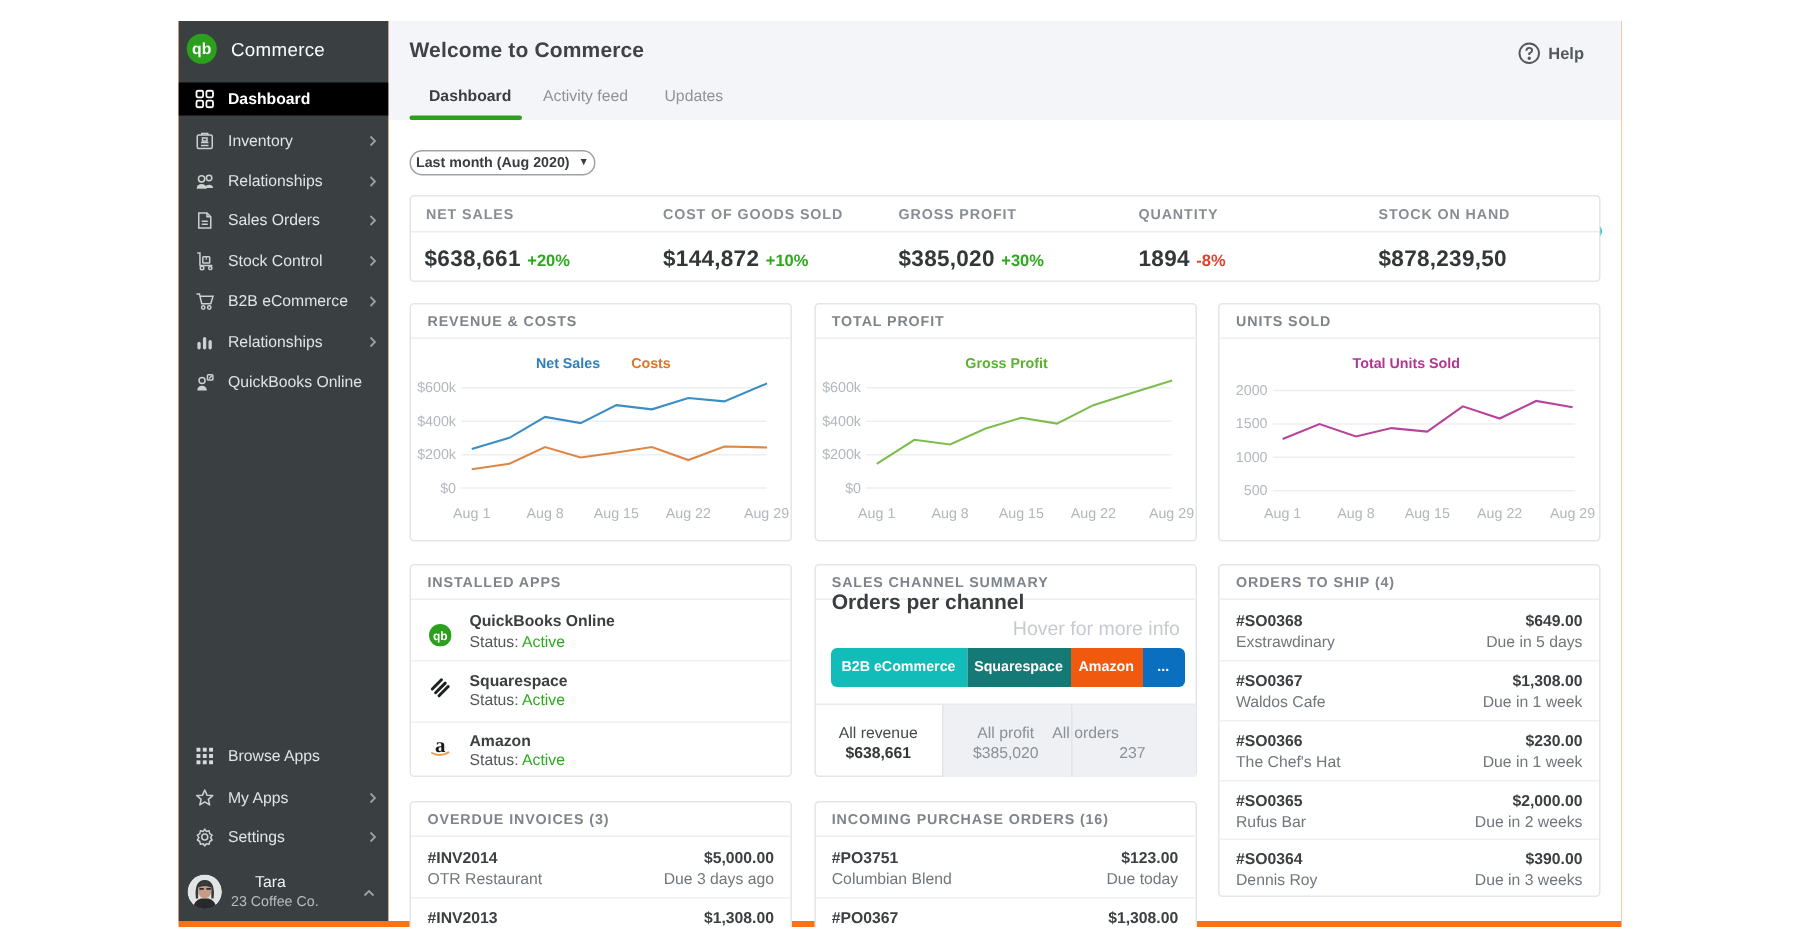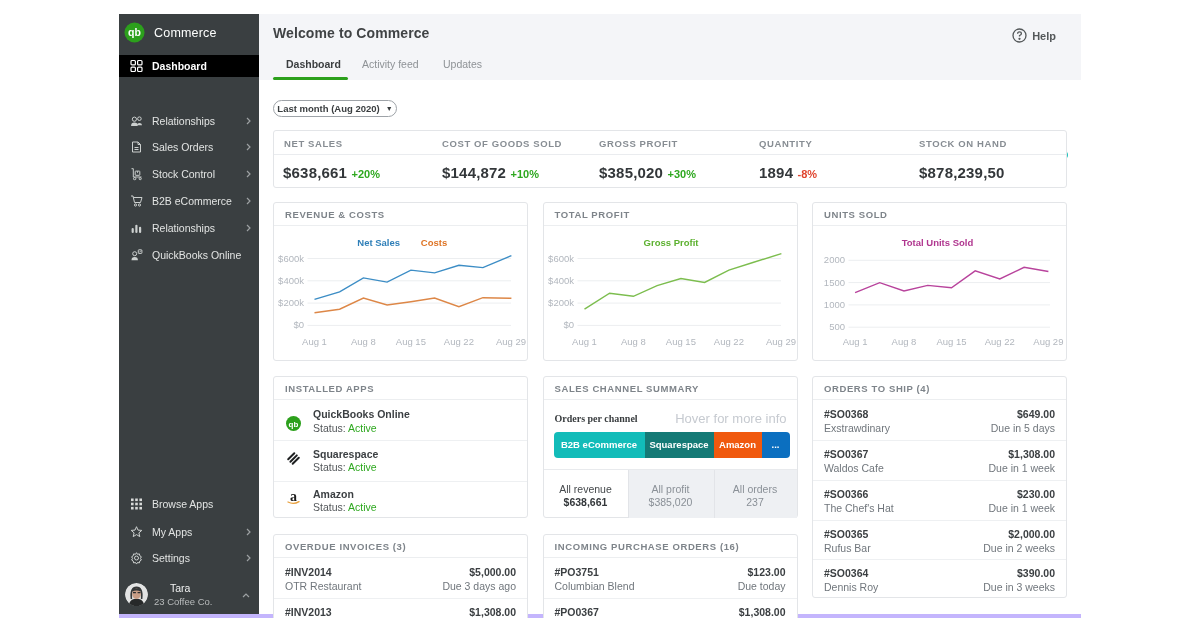--- a/index.html
+++ b/index.html
@@ -1,17 +1,17 @@
 <!DOCTYPE html>
 <html><head>
 <meta charset="utf-8">
 <style>
 * { margin:0; padding:0; box-sizing:border-box; }
 html,body { width:1200px; height:627px; background:#fff; font-family:"Liberation Sans", sans-serif; }
-.app { position:absolute; left:119px; top:14px; width:962px; height:604px; background:#c4b5fd; overflow:hidden; }
+.app { position:absolute; left:119px; top:14px; width:962px; height:604px; background:#f97316; overflow:hidden; }
 
 .side { position:absolute; left:0; top:0; width:140px; height:600px; background:#3a3f41; }
 .logo { position:absolute; left:0; top:0; height:38px; width:140px; }
 .logo .qb { position:absolute; left:5px; top:8px; width:21px; height:21px; }
 .logo .nm { position:absolute; left:35px; top:11.5px; color:#fdfefd; font-size:12.5px; letter-spacing:.2px; }
 .nav-item { position:absolute; left:0; width:140px; height:27px; color:#e2e4e3; font-size:10.5px; }
 .nav-item .lbl { position:absolute; left:33px; top:50%; transform:translateY(-50%); white-space:nowrap; }
 .nav-item .ic { position:absolute; left:11px; top:50%; transform:translateY(-50%); width:13px; height:13px; }
 .nav-item .chev { position:absolute; right:8px; top:50%; transform:translateY(-50%); width:5px; height:8px; }
 .nav-item.active { background:#000; height:22px; color:#fff; font-weight:bold; }
@@ -60,20 +60,32 @@
     <div class="nm">Commerce</div>
   </div>
   <div class="nav-item active" style="top:41px;">
     <svg class="ic" viewBox="0 0 13 13" fill="none" stroke="#fff" stroke-width="1.2">
           <rect x="1" y="1" width="4.4" height="4.4" rx="1"></rect>
           <rect x="7.6" y="1" width="4.4" height="4.4" rx="1"></rect>
           <rect x="1" y="7.6" width="4.4" height="4.4" rx="1"></rect>
           <rect x="7.6" y="7.6" width="4.4" height="4.4" rx="1"></rect>
         </svg>
     <span class="lbl">Dashboard</span>
+  </div>
+  <div class="nav-item" style="top:66px;">
+    <svg class="ic" viewBox="0 0 13 13" fill="none" stroke="#ccd0cf" stroke-width="1">
+          <rect x="1.5" y="2.5" width="10" height="9" rx="1"></rect>
+          <path d="M4.5 2.5 V1.5 h4 v1"></path>
+          <path d="M4 7.5 h5 M4 9.5 h5" stroke-width="1"></path>
+          <rect x="5" y="4.5" width="3" height="2"></rect>
+        </svg>
+    <span class="lbl">Inventory</span>
+    <svg class="chev" viewBox="0 0 5 8" fill="none" stroke="#9da1a3" stroke-width="1.2">
+          <path d="M1 1 L4 4 L1 7"></path>
+        </svg>
   </div>
   <div class="nav-item" style="top:93px;">
     <svg class="ic" viewBox="0 0 13 13" fill="none" stroke="#ccd0cf" stroke-width="1">
           <circle cx="4.4" cy="4.7" r="2.1"></circle>
           <path d="M1.1 11.4 a3.3 3.3 0 0 1 6.6 0 z" fill="#ccd0cf" stroke="none"></path>
           <circle cx="9.4" cy="4.2" r="1.8"></circle>
           <path d="M6.8 10.8 a2.7 2.7 0 0 1 5.3 0 z" fill="#ccd0cf" stroke="none"></path>
         </svg>
     <span class="lbl">Relationships</span>
     <svg class="chev" viewBox="0 0 5 8" fill="none" stroke="#9da1a3" stroke-width="1.2">
@@ -333,36 +345,36 @@
         <text x="7.5" y="12" font-size="14" font-weight="bold" fill="#1b1b1b" text-anchor="middle" font-family="Liberation Serif">a</text>
         <path d="M2 13 Q7.5 16 13 12.6" fill="none" stroke="#e9a13e" stroke-width="1.3" stroke-linecap="round"></path>
       </svg>
   <div class="lrow" style="left:39px;top:111px;">
         <span class="t1">Amazon</span>
       </div>
   <div class="lrow" style="left:39px;top:124px;"><span style="color:#53575a;">Status: <span style="color:#2ea81f;">Active</span></span></div>
 </div>
 <div class="card" style="left:423.5px;top:362px;width:255px;height:142px;">
   <div class="chead">SALES CHANNEL SUMMARY</div>
-  <div style="position:absolute;left:11px;top:36px;font-size:10px;font-weight:bold;color:#3a3e40;font-family:Liberation Serif, serif;">Orders per channel</div>
+  <div style="position:absolute;left:11px;top:16px;font-size:14px;font-weight:bold;color:#3a3e40;">Orders per channel</div>
   <div style="position:absolute;right:10px;top:34px;font-size:13px;color:#c6cad0;">Hover for more info</div>
   <div style="position:absolute;left:10px;top:55px;width:236px;height:26px;border-radius:4px;overflow:hidden;font-size:9.5px;font-weight:bold;color:#fff;">
     <div style="position:absolute;left:0;top:0;width:91px;height:26px;background:#12bcb9;text-align:center;line-height:26px;">B2B eCommerce</div>
     <div style="position:absolute;left:91px;top:0;width:69px;height:26px;background:#157a76;text-align:center;line-height:26px;">Squarespace</div>
     <div style="position:absolute;left:160px;top:0;width:48px;height:26px;background:#f0590e;text-align:center;line-height:26px;">Amazon</div>
     <div style="position:absolute;left:208px;top:0;width:28px;height:26px;background:#0b6fc0;text-align:center;line-height:26px;">...</div>
   </div>
   <div style="position:absolute;left:0;top:92px;width:253px;height:48px;border-top:1px solid #e8eaed;font-size:10.5px;">
     <div style="position:absolute;left:84px;top:0;width:86px;height:48px;background:#eef0f3;border-left:1px solid #e2e4e8;"></div>
     <div style="position:absolute;left:170px;top:0;width:83px;height:48px;background:#eef0f3;border-left:1px solid #e2e4e8;"></div>
     <div style="position:absolute;left:0;top:13px;width:84px;text-align:center;color:#45494c;">All revenue</div>
     <div style="position:absolute;left:0;top:26px;width:84px;text-align:center;color:#33373a;font-weight:bold;">$638,661</div>
     <div style="position:absolute;left:84px;top:13px;width:86px;text-align:center;color:#8a9097;">All profit</div>
     <div style="position:absolute;left:84px;top:26px;width:86px;text-align:center;color:#8a9097;">$385,020</div>
-    <div style="position:absolute;left:170px;top:13px;width:83px;text-align:center;color:#8a9097;">All orders</div>
+    <div style="position:absolute;left:158px;top:13px;width:83px;color:#8a9097;">All orders</div>
     <div style="position:absolute;left:170px;top:26px;width:83px;text-align:center;color:#8a9097;">237</div>
   </div>
 </div>
 <div class="card" style="left:693px;top:362px;width:255px;height:222px;">
   <div class="chead">ORDERS TO SHIP (4)</div>
   <div class="lrow" style="top:31px;">
         <span class="t1">#SO0368</span>
         <span class="a1">$649.00</span>
         <span class="t2">Exstrawdinary</span>
         <span class="a2">Due in 5 days</span>

